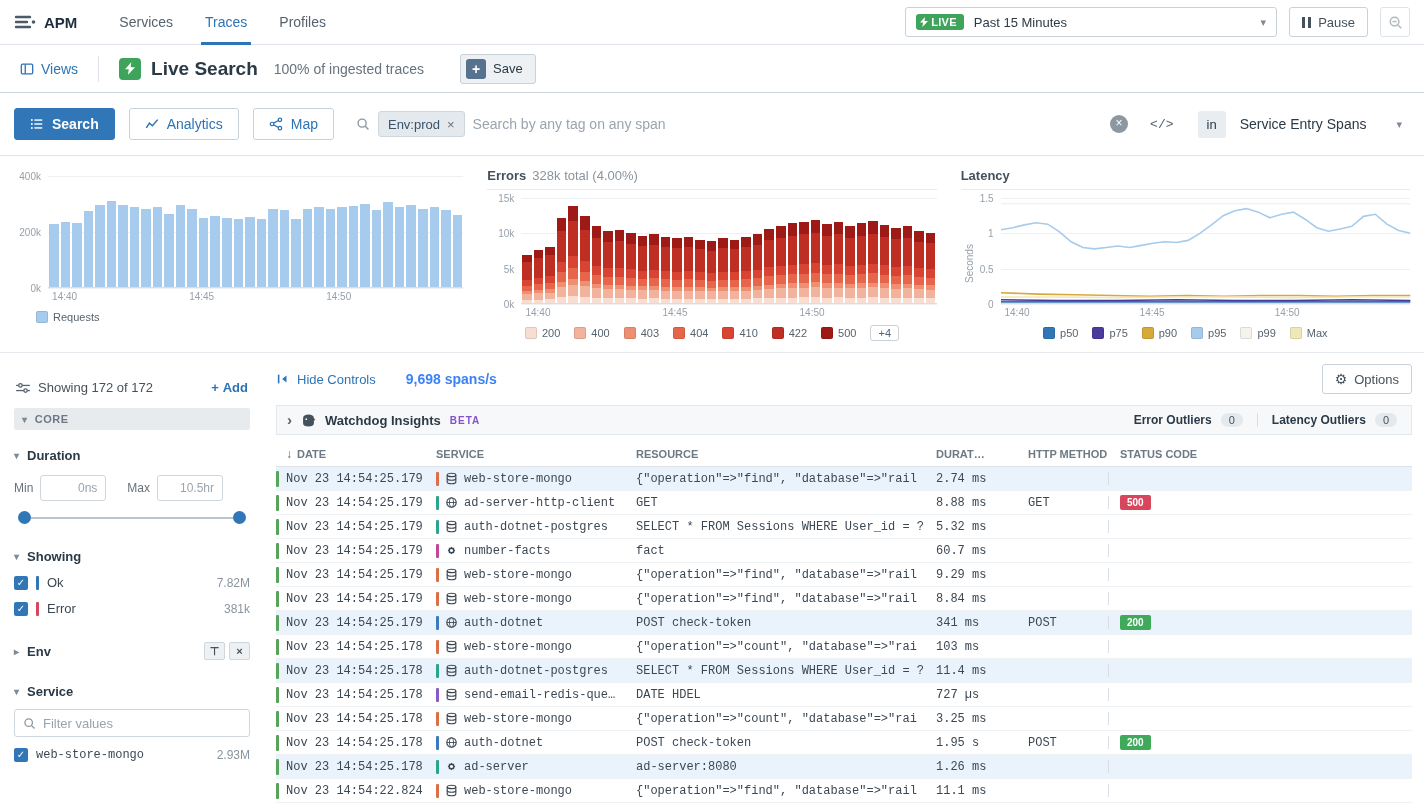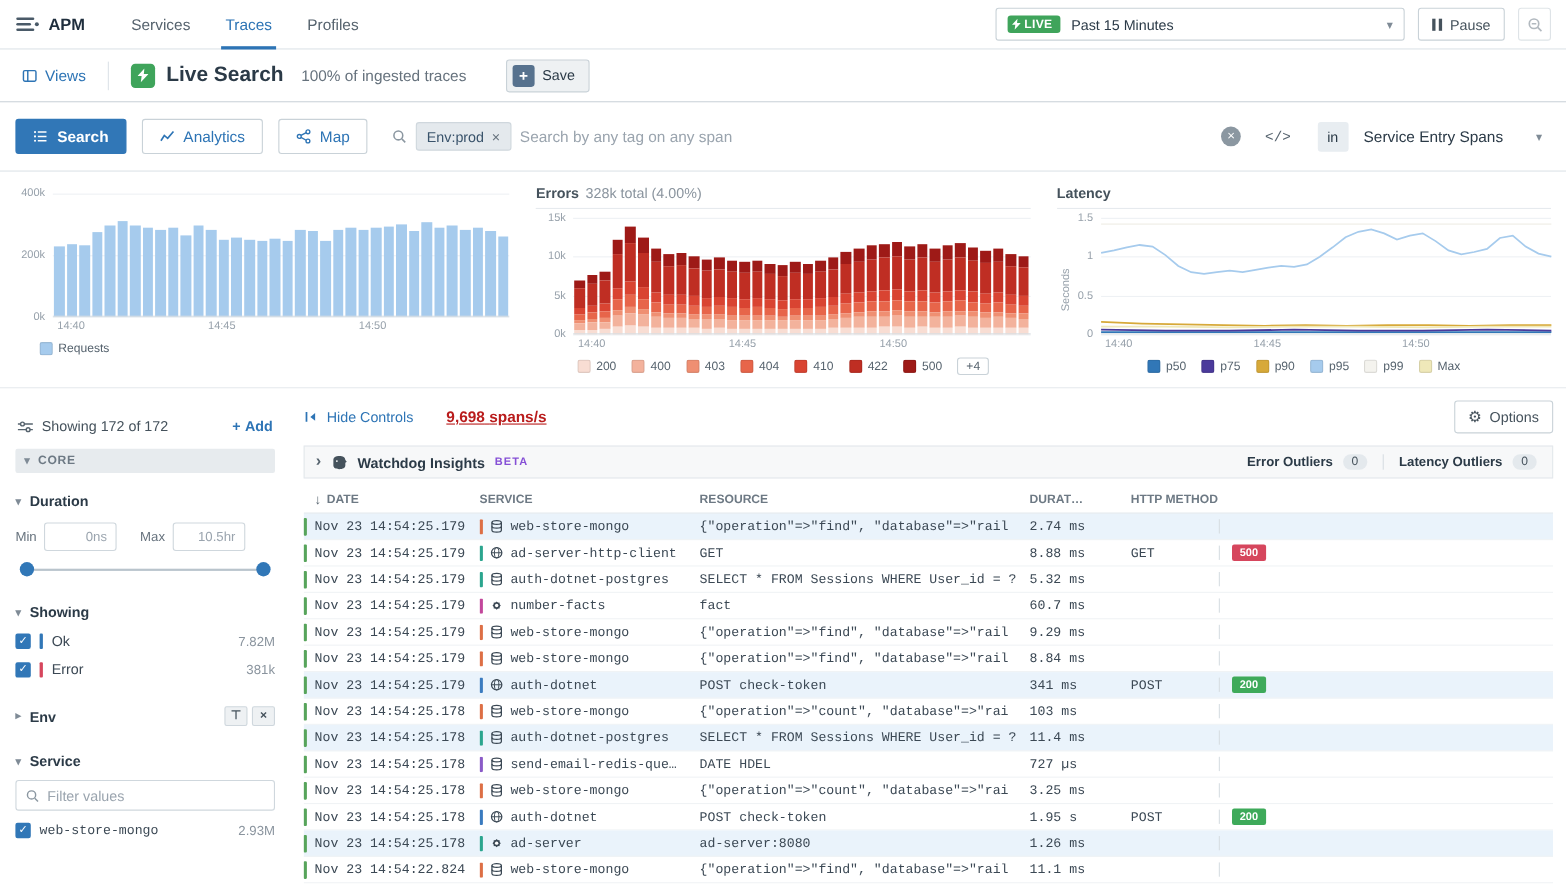--- a/index.html
+++ b/index.html
@@ -102,21 +102,21 @@
   .facet-count{margin-left:auto;color:#8a949e;font-size:12px;}
   .mini-btn{width:21px;height:18px;border:1px solid #cfd7dd;border-radius:2px;background:#eef1f3;color:#45525c;font-size:11px;line-height:16px;text-align:center;cursor:pointer;}
   .env-head{margin-top:26px;}
   .svc-head{margin-top:24px;}
   .svc-value{font-family:"Liberation Mono",monospace;font-size:12px;}
 
   
   .main{flex:1;display:flex;flex-direction:column;padding:10px 12px 0;min-width:0;}
   .controls-row{display:flex;align-items:center;height:32px;flex:none;}
   .hide-controls{color:#2d74b5;font-size:13px;display:flex;align-items:center;gap:7px;cursor:pointer;}
-  .spans-rate{margin-left:30px;font-size:14px;color:#b91c1c;text-decoration:underline;}
+  .spans-rate{margin-left:30px;font-size:14px;color:#3b82f6;}
   .spans-rate b{font-weight:bold;}
   .options-btn{margin-left:auto;}
   .gear-glyph{font-size:14px;color:#45525c;}
   .watchdog{height:30px;background:#f7f8f9;border:1px solid #e3e8ec;display:flex;align-items:center;gap:9px;padding:0 10px;margin-top:10px;flex:none;cursor:pointer;}
   .wd-chev{color:#56636e;font-size:15px;font-weight:bold;margin-top:-2px;}
   .wd-title{font-weight:bold;font-size:13px;color:#2b3a47;}
   .beta{color:#8650d6;font-size:10px;font-weight:bold;letter-spacing:1px;}
   .wd-right{margin-left:auto;display:flex;align-items:center;gap:9px;padding-right:4px;}
   .outlier-label{font-weight:bold;font-size:12px;color:#2b3a47;}
   .count-badge{background:#e4e9ed;border-radius:9px;padding:1px 8px;font-size:11px;color:#45525c;}
@@ -907,20 +907,21 @@
       <div class="t-head">
         <span class="c-ind"></span>
         <span class="c-date">
           <span class="sort-arrow">↓</span>
           <span>DATE</span>
         </span>
         <span class="c-service">SERVICE</span>
         <span class="c-resource">RESOURCE</span>
         <span class="c-duration">DURAT…</span>
         <span class="c-method">HTTP METHOD</span>
+        <span class="c-status">STATUS CODE</span>
       </div>
       <div id="trace-rows">
           <div class="t-row hl">
             <span class="c-ind">
               <span class="ind-bar" style="background: rgb(87, 164, 91);"></span>
             </span>
             <span class="c-date">Nov 23 14:54:25.179</span>
             <span class="c-service">
               <span class="svc-bar" style="background: rgb(221, 111, 69);"></span>
               <span class="svc-icon">

